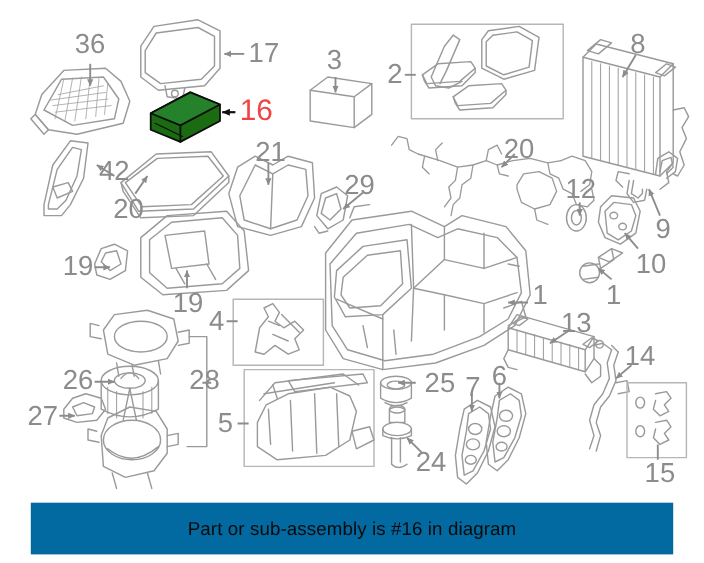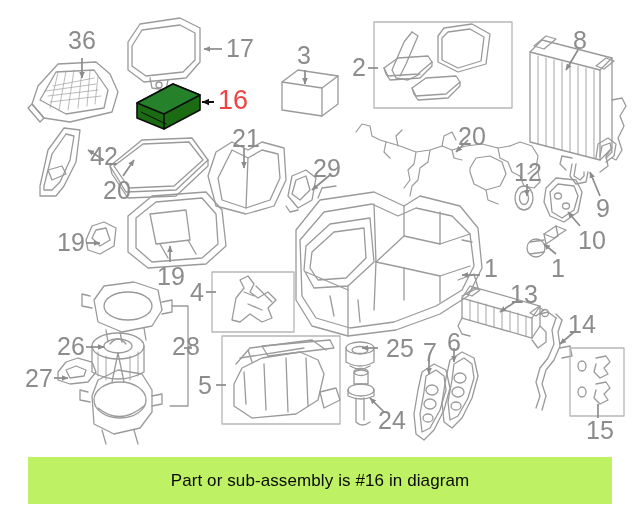--- a/index.html
+++ b/index.html
@@ -7,21 +7,21 @@
        font-family:"Liberation Sans","DejaVu Sans",sans-serif;}
 
   #diagram{position:absolute;left:0;top:0;width:640px;height:452px;}
 
   .callout{position:absolute;color:#8c8c8c;font-size:25px;line-height:25px;
            font-family:"Liberation Sans","DejaVu Sans",sans-serif;
            white-space:nowrap;user-select:none;}
   .callout.hl{color:#ef4444;font-weight:400;}
 
   #banner{position:absolute;left:28px;top:457px;width:584px;height:47px;
-          background:#bef264;color:#0a0a0a;display:flex;flex-direction:column;
+          background:#0369a1;color:#0a0a0a;display:flex;flex-direction:column;
           align-items:center;justify-content:center;}
   #banner div{font-size:17px;line-height:21px;letter-spacing:.1px;}
 </style>
 </head>
 <body>
 
 <div id="diagram">
   <svg width="640" height="452" viewBox="0 0 640 452">
     <g fill="none" stroke="#9a9a9a" stroke-width="1.3" stroke-linejoin="round" stroke-linecap="round">
 

